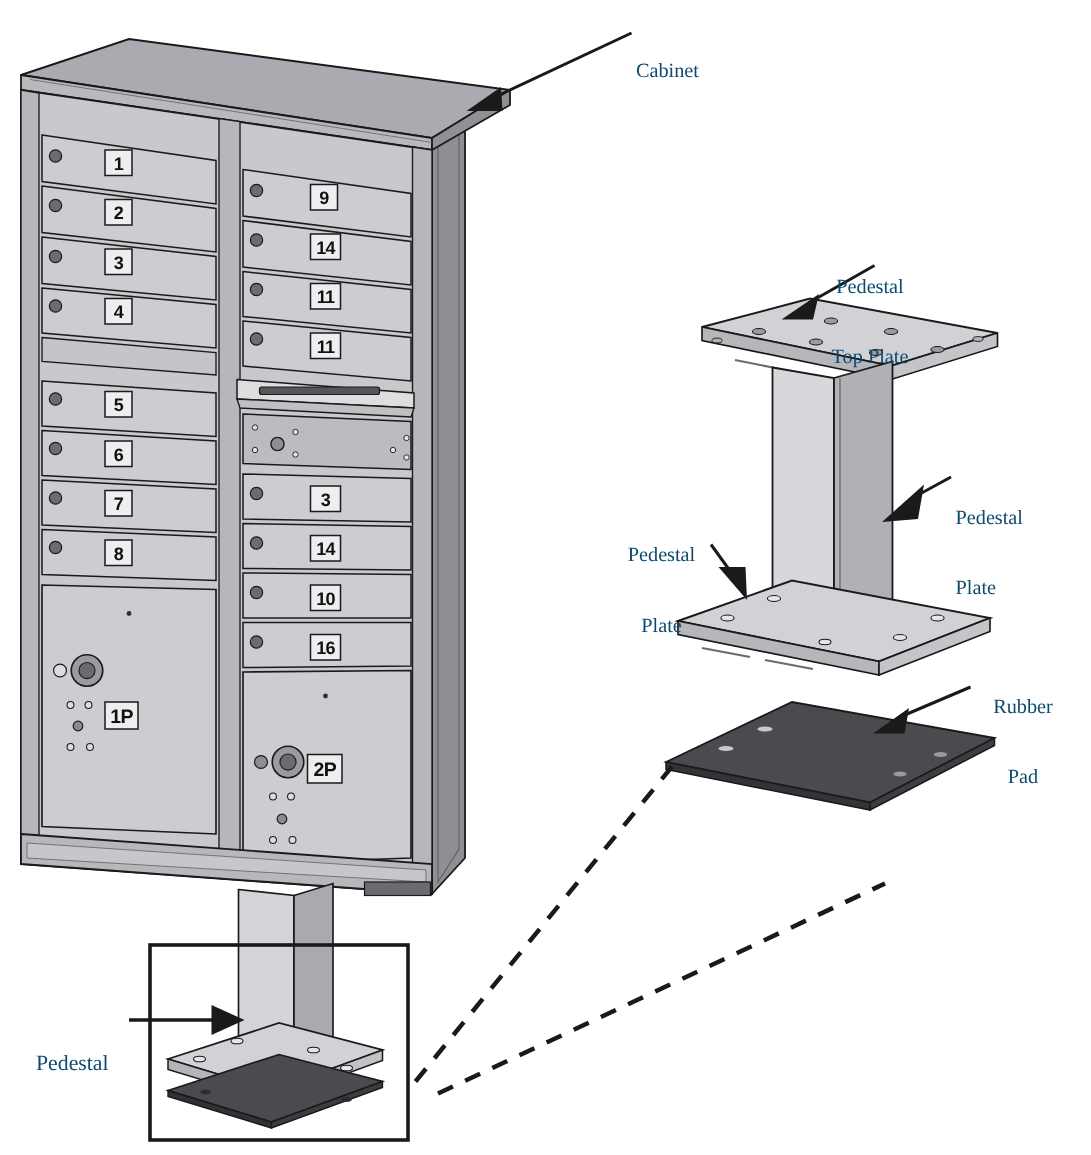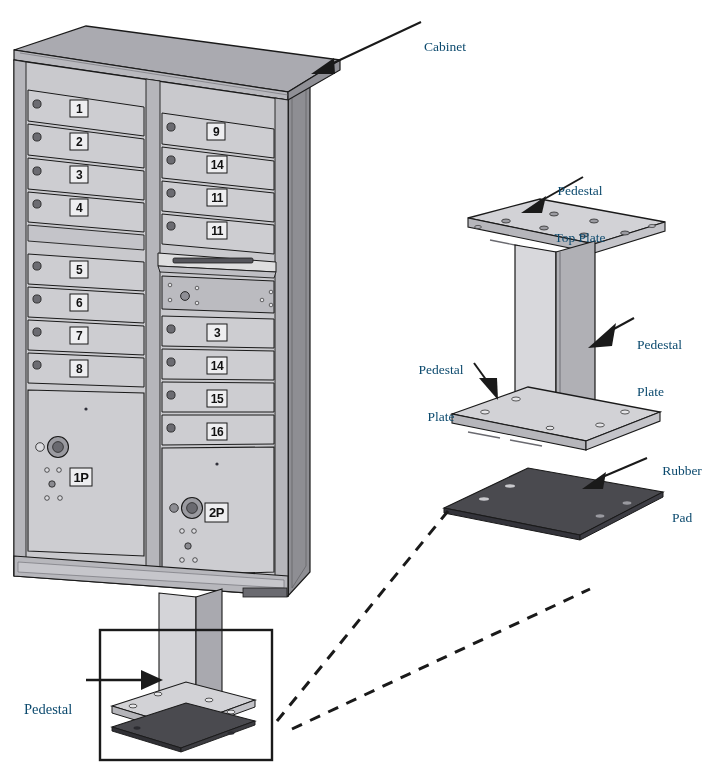--- a/index.html
+++ b/index.html
@@ -276,19 +276,19 @@
       <div style="position: absolute; left: 70px; top: 261px; width: 18px; height: 17px; display: flex; align-items: center; justify-content: center; font-family: &quot;Liberation Sans&quot;, sans-serif; font-weight: 700; font-size: 12px; color: rgb(17, 17, 17); letter-spacing: -0.5px;">5</div>
       <div style="position: absolute; left: 70px; top: 294px; width: 18px; height: 17px; display: flex; align-items: center; justify-content: center; font-family: &quot;Liberation Sans&quot;, sans-serif; font-weight: 700; font-size: 12px; color: rgb(17, 17, 17); letter-spacing: -0.5px;">6</div>
       <div style="position: absolute; left: 70px; top: 327px; width: 18px; height: 17px; display: flex; align-items: center; justify-content: center; font-family: &quot;Liberation Sans&quot;, sans-serif; font-weight: 700; font-size: 12px; color: rgb(17, 17, 17); letter-spacing: -0.5px;">7</div>
       <div style="position: absolute; left: 70px; top: 360px; width: 18px; height: 17px; display: flex; align-items: center; justify-content: center; font-family: &quot;Liberation Sans&quot;, sans-serif; font-weight: 700; font-size: 12px; color: rgb(17, 17, 17); letter-spacing: -0.5px;">8</div>
       <div style="position: absolute; left: 207px; top: 123px; width: 18px; height: 17px; display: flex; align-items: center; justify-content: center; font-family: &quot;Liberation Sans&quot;, sans-serif; font-weight: 700; font-size: 12px; color: rgb(17, 17, 17); letter-spacing: -0.5px;">9</div>
       <div style="position: absolute; left: 207px; top: 156px; width: 20px; height: 17px; display: flex; align-items: center; justify-content: center; font-family: &quot;Liberation Sans&quot;, sans-serif; font-weight: 700; font-size: 12px; color: rgb(17, 17, 17); letter-spacing: -0.5px;">14</div>
       <div style="position: absolute; left: 207px; top: 189px; width: 20px; height: 17px; display: flex; align-items: center; justify-content: center; font-family: &quot;Liberation Sans&quot;, sans-serif; font-weight: 700; font-size: 12px; color: rgb(17, 17, 17); letter-spacing: -0.5px;">11</div>
       <div style="position: absolute; left: 207px; top: 222px; width: 20px; height: 17px; display: flex; align-items: center; justify-content: center; font-family: &quot;Liberation Sans&quot;, sans-serif; font-weight: 700; font-size: 12px; color: rgb(17, 17, 17); letter-spacing: -0.5px;">11</div>
       <div style="position: absolute; left: 207px; top: 324px; width: 20px; height: 17px; display: flex; align-items: center; justify-content: center; font-family: &quot;Liberation Sans&quot;, sans-serif; font-weight: 700; font-size: 12px; color: rgb(17, 17, 17); letter-spacing: -0.5px;">3</div>
       <div style="position: absolute; left: 207px; top: 357px; width: 20px; height: 17px; display: flex; align-items: center; justify-content: center; font-family: &quot;Liberation Sans&quot;, sans-serif; font-weight: 700; font-size: 12px; color: rgb(17, 17, 17); letter-spacing: -0.5px;">14</div>
-      <div style="position: absolute; left: 207px; top: 390px; width: 20px; height: 17px; display: flex; align-items: center; justify-content: center; font-family: &quot;Liberation Sans&quot;, sans-serif; font-weight: 700; font-size: 12px; color: rgb(17, 17, 17); letter-spacing: -0.5px;">15</div>
+      <div style="position: absolute; left: 207px; top: 390px; width: 20px; height: 17px; display: flex; align-items: center; justify-content: center; font-family: &quot;Liberation Sans&quot;, sans-serif; font-weight: 700; font-size: 12px; color: rgb(17, 17, 17); letter-spacing: -0.5px;">10</div>
       <div style="position: absolute; left: 207px; top: 423px; width: 20px; height: 17px; display: flex; align-items: center; justify-content: center; font-family: &quot;Liberation Sans&quot;, sans-serif; font-weight: 700; font-size: 12px; color: rgb(17, 17, 17); letter-spacing: -0.5px;">16</div>
       <div style="position: absolute; left: 70px; top: 468px; width: 22px; height: 18px; display: flex; align-items: center; justify-content: center; font-family: &quot;Liberation Sans&quot;, sans-serif; font-weight: 700; font-size: 13px; color: rgb(17, 17, 17); letter-spacing: -0.5px;">1P</div>
       <div style="position: absolute; left: 205px; top: 503px; width: 23px; height: 19px; display: flex; align-items: center; justify-content: center; font-family: &quot;Liberation Sans&quot;, sans-serif; font-weight: 700; font-size: 13px; color: rgb(17, 17, 17); letter-spacing: -0.5px;">2P</div>
     </div>
 
 </div>
 
 </body></html>

